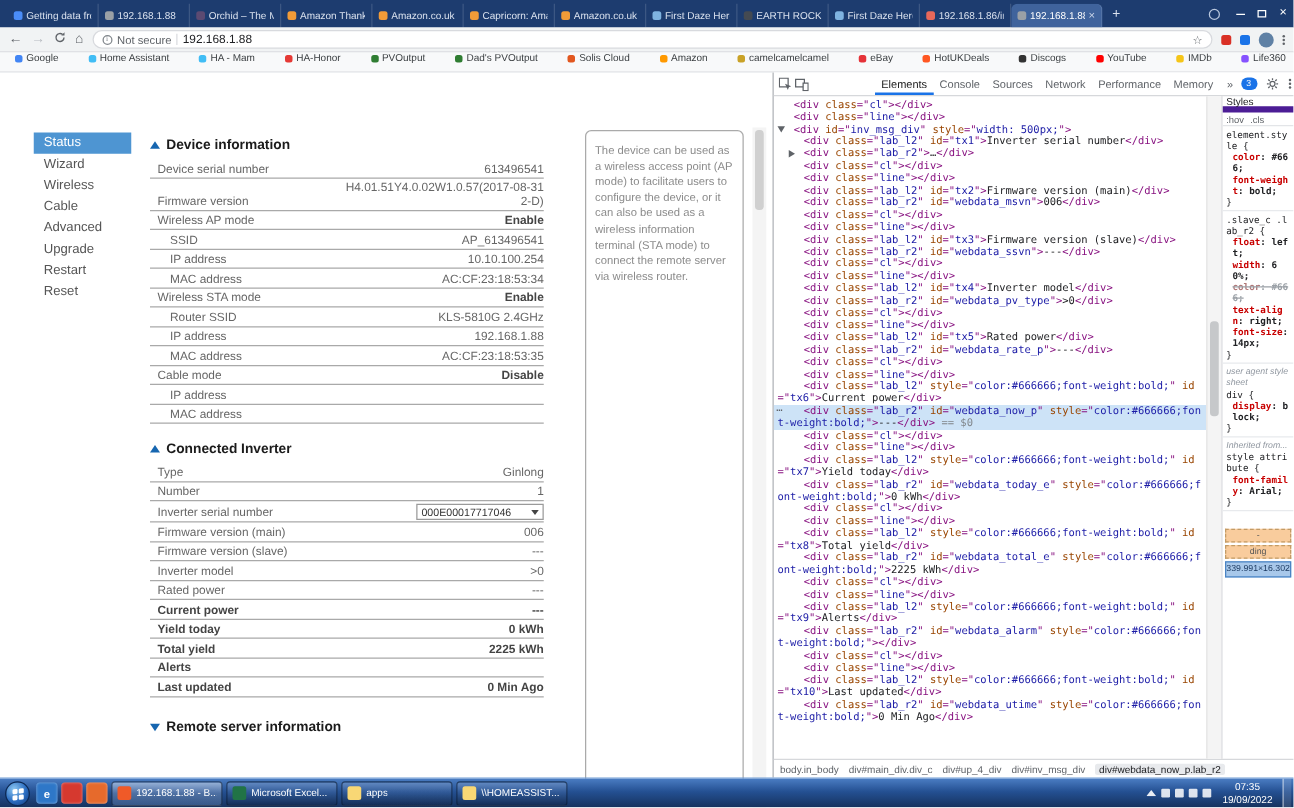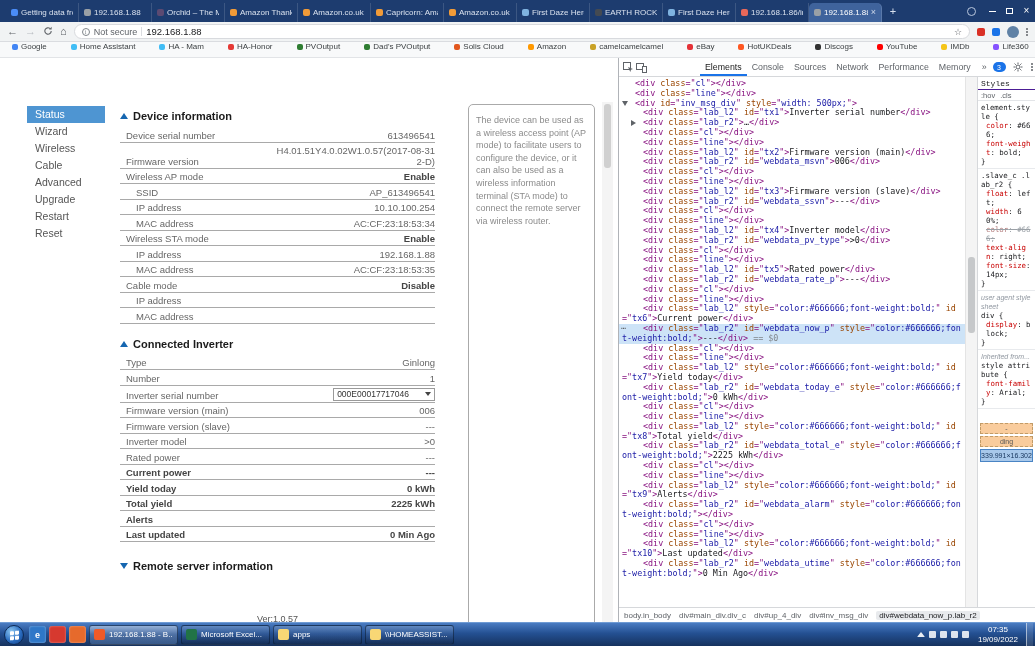--- a/index.html
+++ b/index.html
@@ -83,25 +83,25 @@
   .dom-line.ind1 { text-indent:21px; }
   .dom-line.sel { background:#cde3f7; }
   .dom-line.sel::before { content:"…"; position:absolute; left:2px; top:-2px; text-indent:0; color:#5f6368; }
   .arr-v,.arr-h { position:absolute; top:2px; }
   .arr-v { left:3px; width:0; height:0; border-left:3.5px solid transparent; border-right:3.5px solid transparent; border-top:5px solid #5f6368; }
   .arr-h { left:12px; width:0; height:0; border-top:3.5px solid transparent; border-bottom:3.5px solid transparent; border-left:5px solid #5f6368; }
   .tk-t { color:#881280; } .tk-p { color:#881280; } .tk-a { color:#994500; } .tk-v { color:#1a1aa6; } .tk-x { color:#202124; } .tk-s { color:#80868b; }
   .dt-scroll { width:12px; flex:none; background:#f4f4f4; border-left:1px solid #e4e4e4; position:relative; }
   .dt-scroll .thumb { position:absolute; top:180px; left:2px; right:2px; height:76px; background:#c6c8ca; border-radius:3px; }
   .styles-pane { flex:1; border-left:1px solid #d6d8db; display:flex; flex-direction:column; overflow:hidden; }
-  .sp-header { height:13px; flex:none; display:flex; align-items:center; padding:0 3px; border-bottom:1px solid #4c1d95; color:#202124; font-size:8px;font-family:Liberation Mono, monospace; }
+  .sp-header { height:13px; flex:none; display:flex; align-items:center; padding:0 3px; border-bottom:5px solid #4c1d95; color:#202124; font-size:8px; }
   .sp-filters { height:11px; flex:none; display:flex; gap:5px; padding:0 3px; align-items:center; color:#5f6368; border-bottom:1px solid #e3e5e8; font-size:7.5px; }
   .css-block { padding:2px 3px; border-bottom:1px solid #e8eaed; font-family:"DejaVu Sans Mono",monospace; font-size:7.4px; line-height:9px; color:#202124; word-break:break-all; }
   .css-origin { color:#9097a0; font-family:"Liberation Sans",sans-serif; font-size:7px; font-style:italic; }
-  .css-prop { padding-left:5px; }
+  .css-prop { padding-left:5px;font-weight:bold; }
   .css-prop .pn { color:#c80000; }
   .css-prop.struck { text-decoration:line-through; color:#9aa0a6; }
   .css-prop.struck .pn { color:#b07878; }
   .boxmodel { margin:14px 2px 0 2px; }
   .bm-ring { background:#f9cc9d; border:1px dashed #c29b66; height:11px; display:flex; align-items:center; justify-content:center; color:#555; font-size:7px; margin-bottom:2px; }
   .bm-size { background:#a8c8ea; border:1px solid #4a84c4; height:13px; display:flex; align-items:center; justify-content:center; color:#17355c; font-size:7px; white-space:nowrap; overflow:hidden; }
   .dt-breadcrumbs { height:15px; flex:none; border-top:1px solid #d6d8db; display:flex; align-items:center; gap:8px; padding:0 5px; font-size:8px; color:#5f6368; overflow:hidden; white-space:nowrap; }
   .crumb.last { color:#202124; background:#e8eaed; padding:0 3px; border-radius:2px; }
 
   
@@ -328,20 +328,24 @@
             <div class="row-label">IP address</div>
             <div class="row-value">10.10.100.254</div>
           </div>
           <div class="info-row indent">
             <div class="row-label">MAC address</div>
             <div class="row-value">AC:CF:23:18:53:34</div>
           </div>
           <div class="info-row group">
             <div class="row-label">Wireless STA mode</div>
             <div class="row-value">Enable</div>
+          </div>
+          <div class="info-row indent">
+            <div class="row-label">Router SSID</div>
+            <div class="row-value">KLS-5810G 2.4GHz</div>
           </div>
           <div class="info-row indent">
             <div class="row-label">IP address</div>
             <div class="row-value">192.168.1.88</div>
           </div>
           <div class="info-row indent">
             <div class="row-label">MAC address</div>
             <div class="row-value">AC:CF:23:18:53:35</div>
           </div>
           <div class="info-row group">

